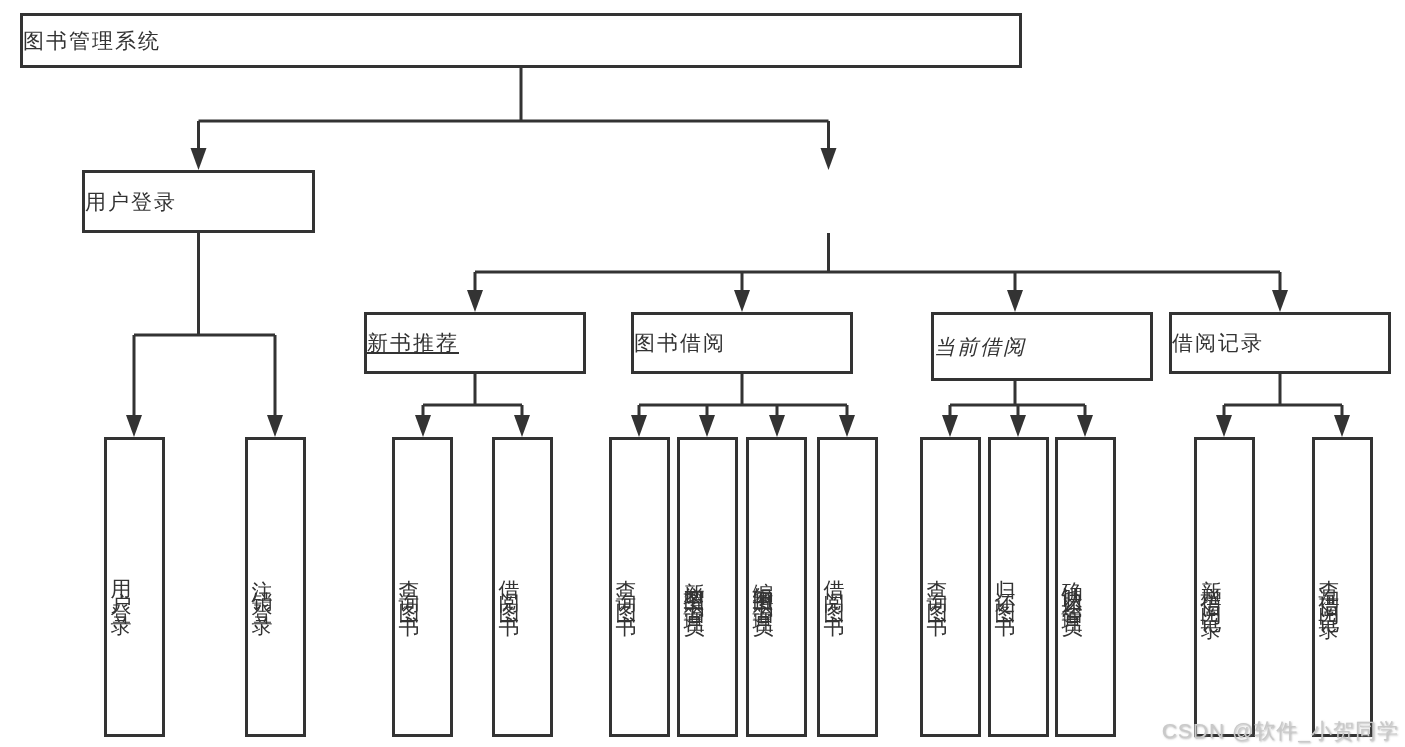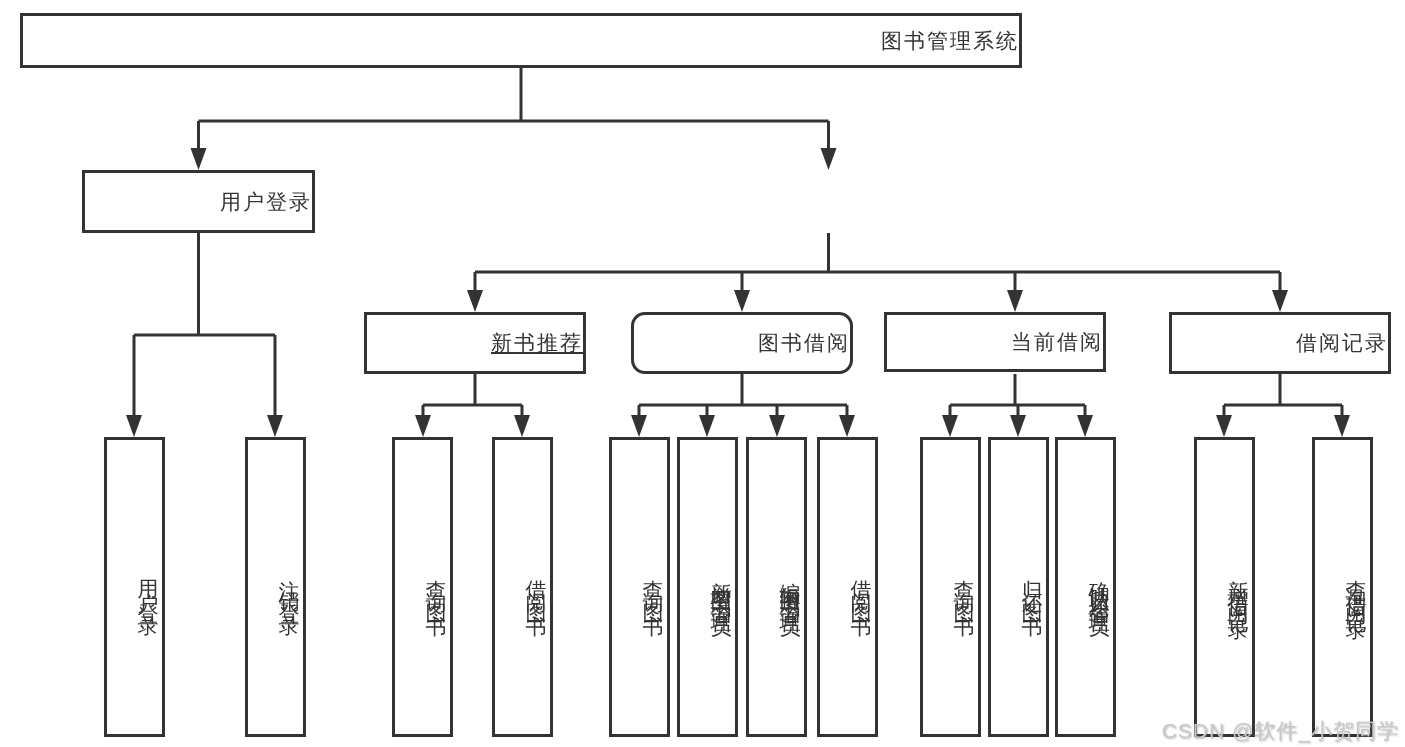--- a/index.html
+++ b/index.html
@@ -33,21 +33,21 @@
     fill: var(--line);
     stroke: none;
   }
   .box {
     position: absolute;
     box-sizing: border-box;
     border: 3px solid var(--box-border);
     background: var(--bg);
     display: flex;
     align-items: center;
-    justify-content: flex-end;
+    justify-content: flex-start;
     color: var(--text);
     font-size: 21px;
     letter-spacing: 2px;
     white-space: nowrap;
   }
   .leaf .vtext {
     writing-mode: vertical-rl;
     text-orientation: mixed;
     white-space: nowrap;
     letter-spacing: 12px;
@@ -124,24 +124,24 @@
     <span>图书管理系统</span>
   </div>
 
   <div class="box" style="left:82px;top:170px;width:233px;height:63px;">
     <span>用户登录</span>
   </div>
 
   <div class="box" style="left:364px;top:312px;width:222px;height:62px;text-decoration:underline;">
     <span>新书推荐</span>
   </div>
-  <div class="box" style="left:631px;top:312px;width:222px;height:62px;border-radius:14px;">
+  <div class="box" style="left:631px;top:312px;width:222px;height:62px;">
     <span>图书借阅</span>
   </div>
-  <div class="box" style="left:884px;top:312px;width:222px;height:60px;">
+  <div class="box" style="left:931px;top:312px;width:222px;height:69px;font-style:italic;">
     <span>当前借阅</span>
   </div>
   <div class="box" style="left:1169px;top:312px;width:222px;height:62px;">
     <span>借阅记录</span>
   </div>
 
   <div class="box leaf" style="left:104px;top:437px;width:61px;height:300px;">
     <span class="vtext">用户登录</span>
   </div>
   <div class="box leaf" style="left:245px;top:437px;width:61px;height:300px;">

